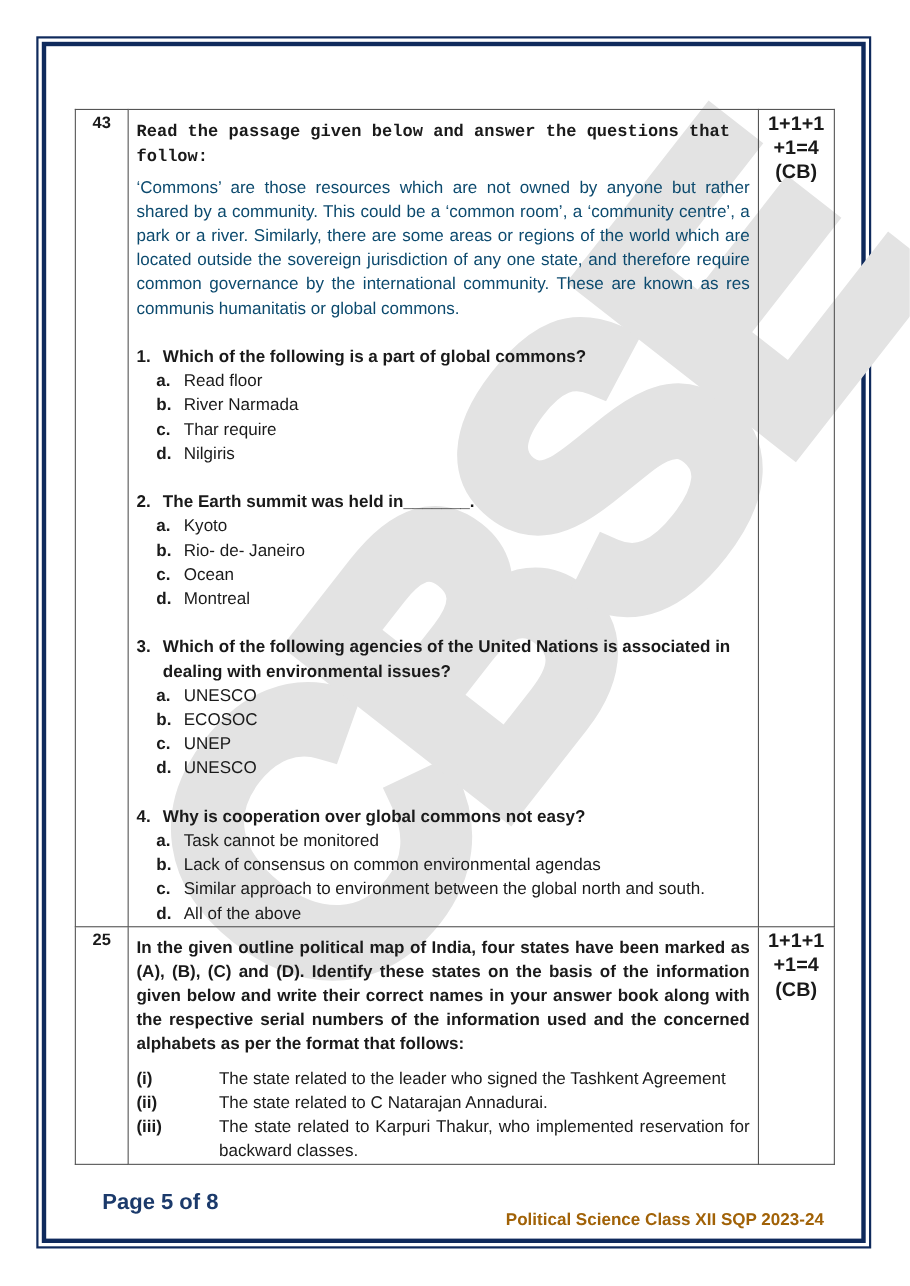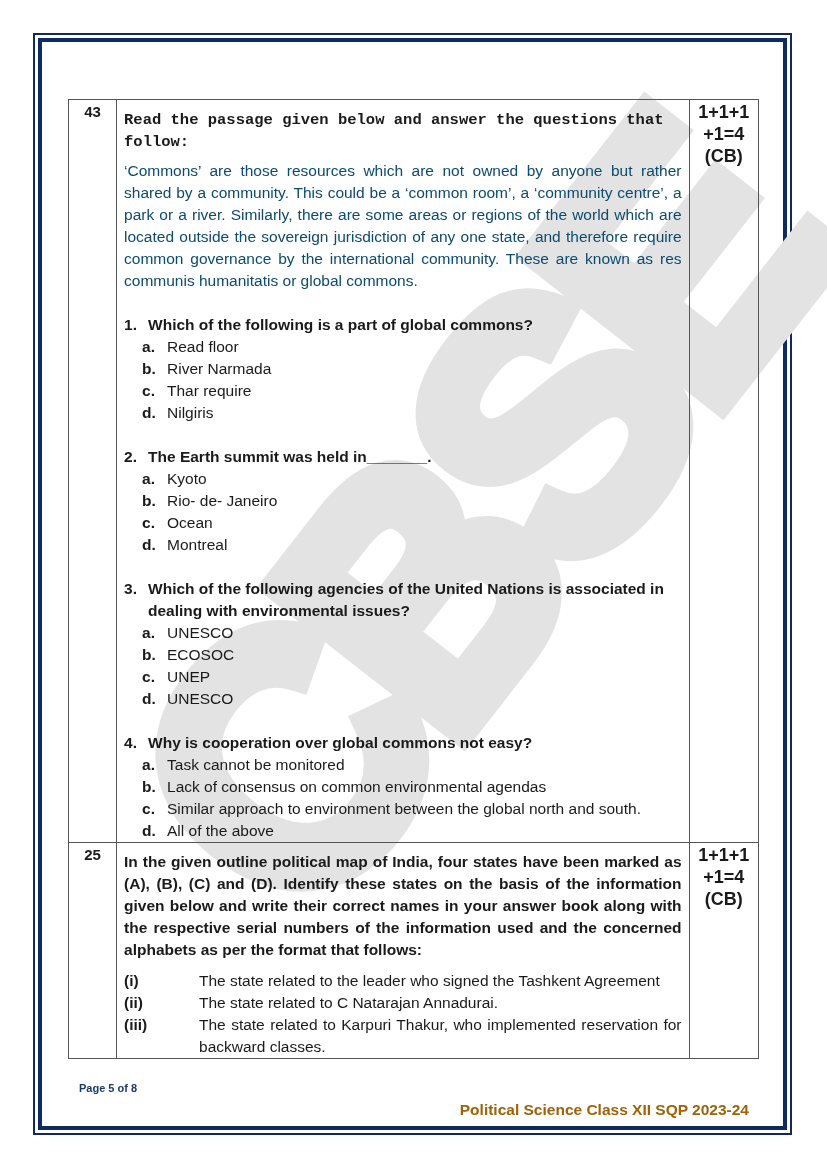--- a/index.html
+++ b/index.html
@@ -49,21 +49,21 @@
   .sq { margin-top: 22px; }
   .sq .qline { font-weight: bold; line-height: 22px; display: flex; }
   .sq .qline .n { width: 24px; flex: none; }
   .sq .opt { display: flex; line-height: 22px; padding-left: 18px; }
   .sq .opt .l { width: 25px; font-weight: bold; flex: none; }
   .q25 .lead2 { font-weight: bold; line-height: 22px; text-align: justify; margin: 4px 0 9px 0; }
   .q25 .info { display: flex; line-height: 22px; }
   .q25 .info .l { width: 31px; font-weight: bold; flex: none; }
   .q25 .info .t { text-align: justify; flex: 1; margin-left: 44px; }
   .footer-page {
-    position: absolute; left: 79px; top: 1082px; font-weight: bold; color: #1b3a6b; font-size: 11px;
+    position: absolute; left: 93px; top: 1082px; font-weight: bold; color: #1b3a6b; font-size: 20px;
   }
   .footer-title {
     position: absolute; right: 78px; top: 1101px; font-weight: bold; color: #a16207; font-size: 15.5px;
   }
 </style>
 </head>
 <body>
 
 <div class="border-outer"></div>
 <div class="border-inner"></div>

